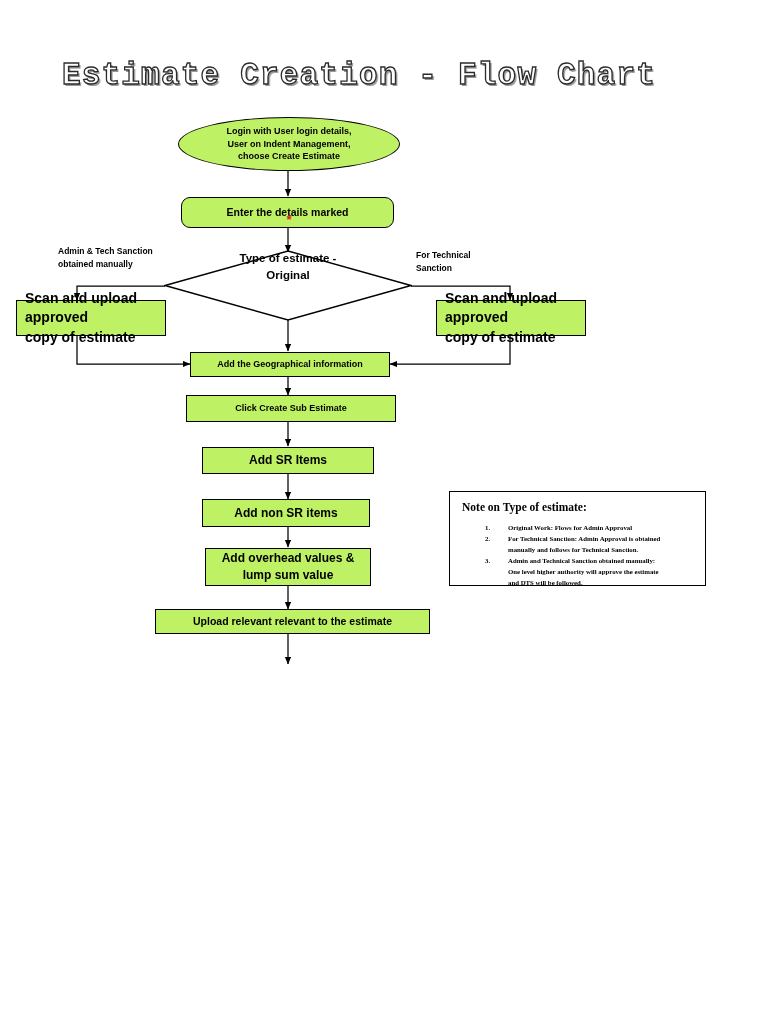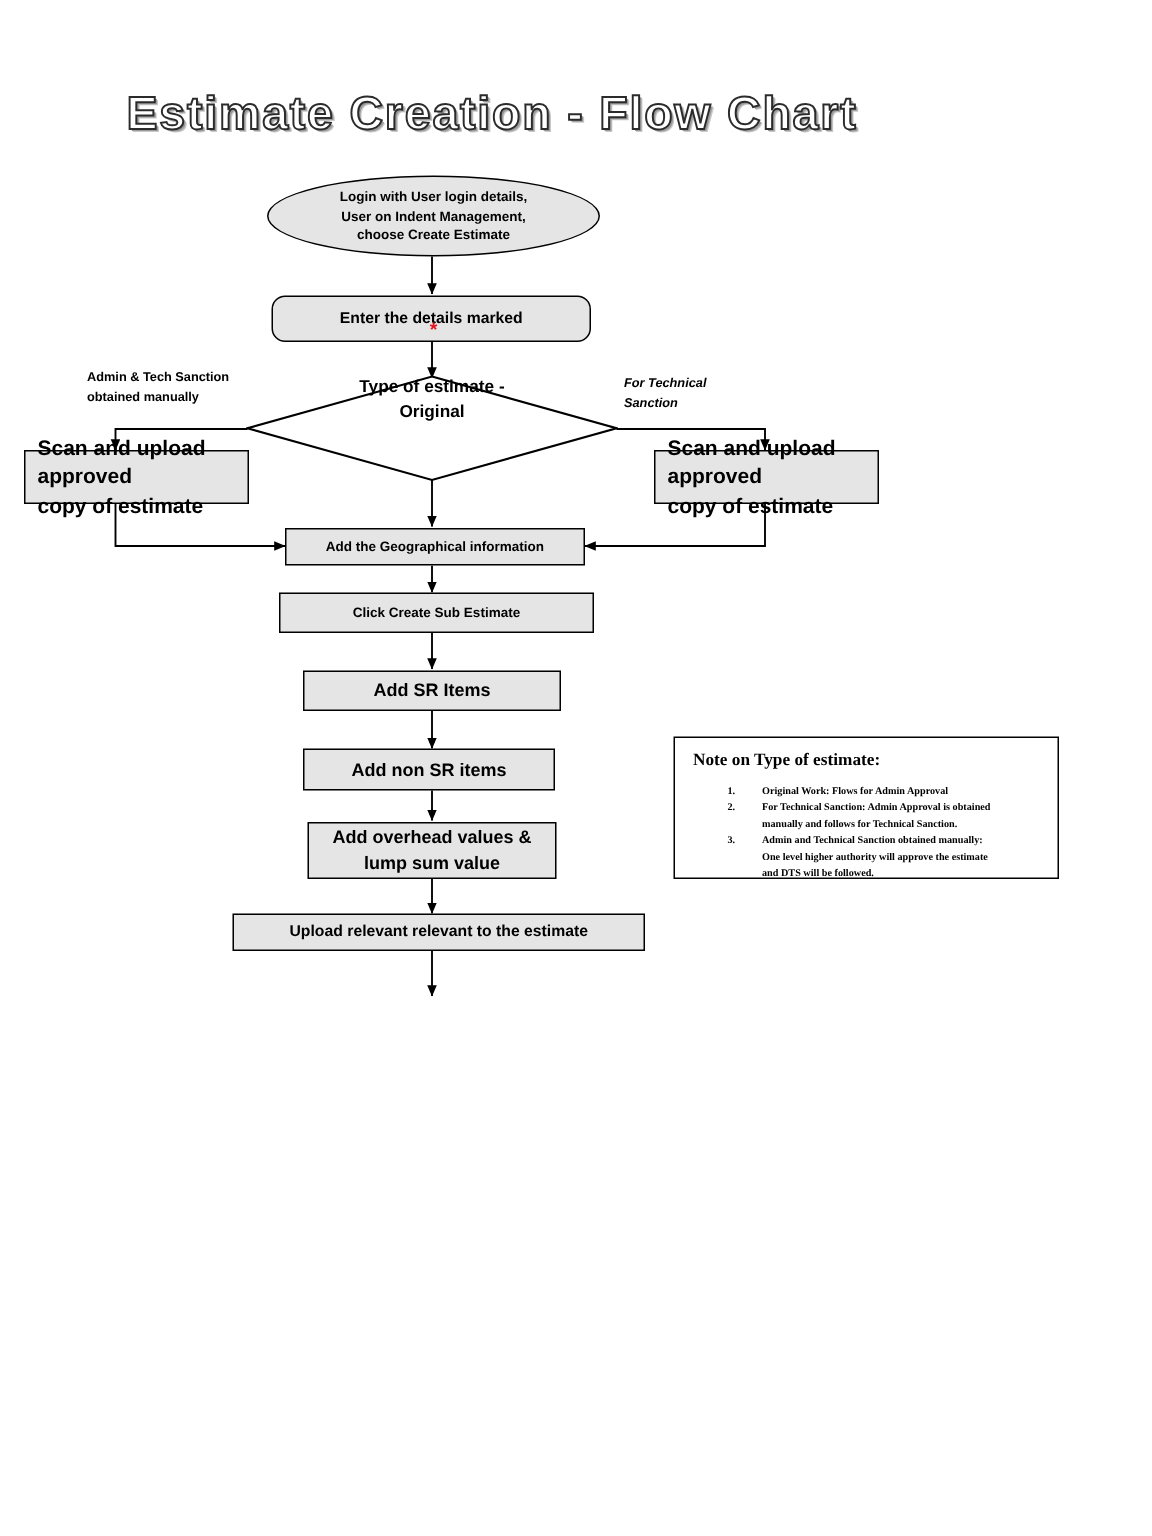--- a/index.html
+++ b/index.html
@@ -22,43 +22,43 @@
     width: 768px;
     height: 1024px;
   }
 
   
   #title {
     position: absolute;
     left: 0;
     top: 58px;
     width: 656px;
-    text-align: center;
-    font-family: Liberation Sans, sans-serif;
+    text-align: right;
+    font-family: Liberation Mono, monospace;
     font-size: 31px;
     font-weight: bold;
     letter-spacing: 1.2px;
     color: #ffffff;
     -webkit-text-stroke: 1.3px #2b2b2b;
     text-shadow:
       1.5px 1.5px 0 #9a9a9a,
       2.2px 2.2px 0 #c9c9c9;
     white-space: nowrap;
     user-select: none;
   }
 
   
   .node {
     position: absolute;
     box-sizing: border-box;
     display: flex;
     align-items: center;
     justify-content: center;
     text-align: center;
-    background: #e5e5e5;
+    background: #bef264;
     line-height: 1.38;
   }
   .node .lines { display: block; width: 100%; }
   .node .lines span { display: block; }
 
   .rect {
     border: 1.2px solid #000000;
   }
   .rounded {
     border: 1.2px solid #000000;
@@ -219,21 +219,21 @@
       <span>Type of estimate -</span>
       <span>Original</span>
     </div>
   </div>
 
   <div class="side-label" style="left:58px;top:245px;">
     <span>Admin &amp; Tech Sanction</span>
     <span>obtained manually</span>
   </div>
 
-  <div class="side-label" style="left:416px;top:249px;font-style:italic;">
+  <div class="side-label" style="left:416px;top:249px;">
     <span>For Technical</span>
     <span>Sanction</span>
   </div>
 
   <div class="node rect t-small" style="left:16px;top:300px;width:150px;height:36px;justify-content:flex-start;padding-left:8px;text-align:left;">
     <span class="lines" style="text-align:left;">
       <span>Scan and upload approved</span>
       <span>copy of estimate</span>
     </span>
   </div>

